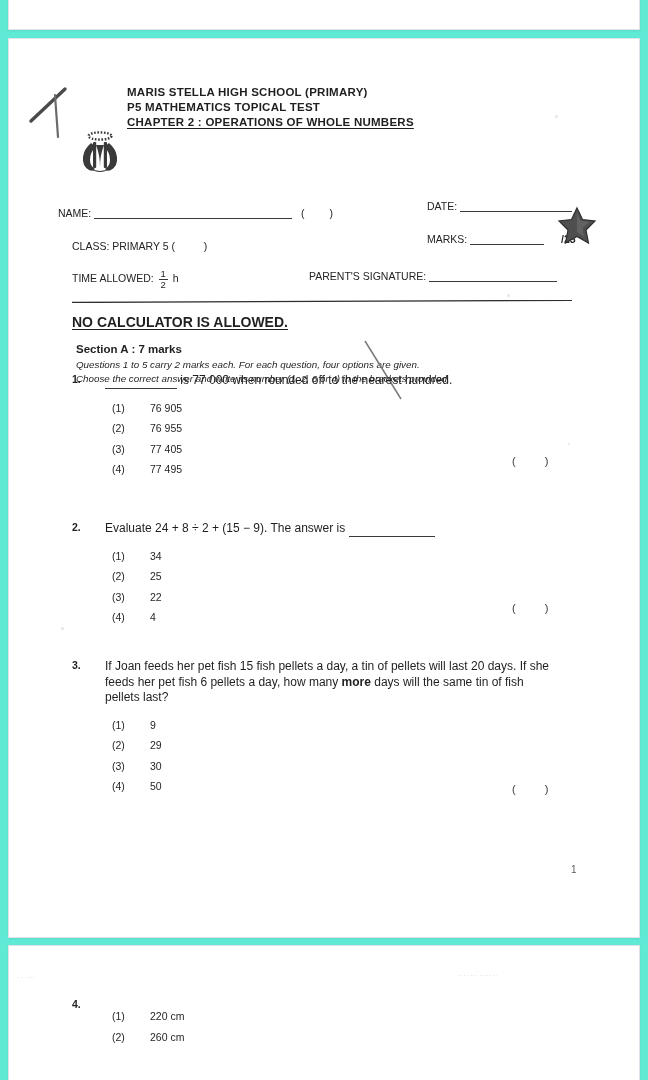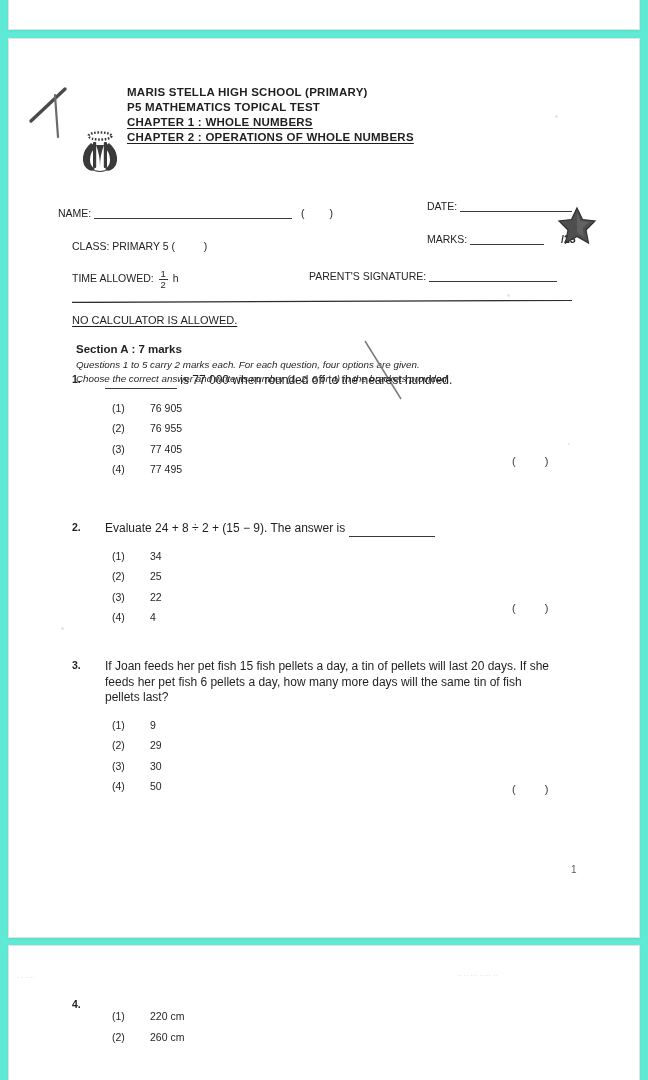--- a/index.html
+++ b/index.html
@@ -54,21 +54,21 @@
   .frac .den { display: block; padding: 0 2px; }
 
   .star { position: absolute; left: 548px; top: 166px; width: 40px; height: 40px; }
 
   .divider {
     position: absolute; left: 63px; top: 261px; width: 500px; height: 3px;
   }
 
   .nocalc {
     position: absolute; left: 63px; top: 275px;
-    font-size: 11px; font-weight: normal; color: #1f1f1f;
+    font-size: 14px; font-weight: bold; color: #1f1f1f;
     text-decoration: underline; text-underline-offset: 2px;
   }
   .sectiona {
     position: absolute; left: 67px; top: 304px;
     font-size: 11.5px; font-weight: bold; color: #1f1f1f;
   }
   .instr {
     position: absolute; left: 67px; top: 319px; width: 480px;
     font-size: 9.8px; font-style: italic; color: #262626; line-height: 13.5px;
   }
@@ -76,21 +76,21 @@
 
   
   .q { position: absolute; left: 63px; width: 500px; }
   .q-num {
     position: absolute; left: 0; top: 0;
     font-size: 10.5px; font-weight: bold; color: #1f1f1f;
   }
   .q-text {
     margin-left: 33px; font-size: 12px; color: #1f1f1f; line-height: 15.5px;
   }
-  .q-text b { font-weight: normal; }
+  .q-text b { font-weight: bold; }
   .opts { margin-left: 40px; margin-top: 13px; }
   .opt { display: flex; font-size: 10.5px; color: #1f1f1f; height: 20.5px; align-items: flex-start; }
   .opt .lbl { width: 38px; }
   .opt .val { }
   .brk {
     position: absolute; font-size: 11px; color: #3a3a3a; letter-spacing: 13px;
   }
   .pageno {
     position: absolute; left: 562px; top: 825px;
     font-size: 10px; color: #5a5a5a;
@@ -123,21 +123,20 @@
           <rect x="16" y="15" width="3.2" height="26" rx="1"></rect>
           <rect x="26.8" y="15" width="3.2" height="26" rx="1"></rect>
           <path d="M19 18 q4 10 4 22 q0 -12 4 -22z"></path>
           <path d="M12 41 q11 6 22 0 q-11 8 -22 0z"></path>
         </g>
       </svg>
 
       <div class="hdr">
         <div class="l">MARIS STELLA HIGH SCHOOL (PRIMARY)</div>
         <div class="l">P5 MATHEMATICS TOPICAL TEST</div>
-        <div class="l u">CHAPTER 1 : WHOLE NUMBERS</div>
         <div class="l u">CHAPTER 2 : OPERATIONS OF WHOLE NUMBERS</div>
       </div>
 
       <div class="fld" style="left:49px; top:168px;">
         <span>NAME:</span>
         <span class="rule-in" style="width:198px;"></span>
         <span style="margin-left:6px;">(</span>
         <span style="margin-left:22px;">)</span>
       </div>
 

